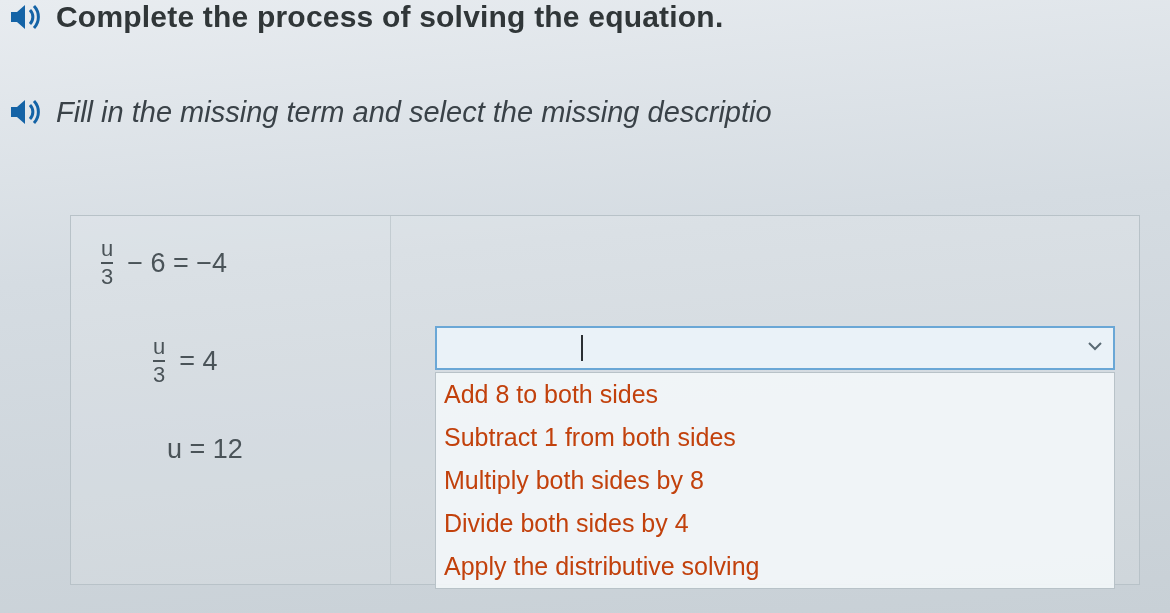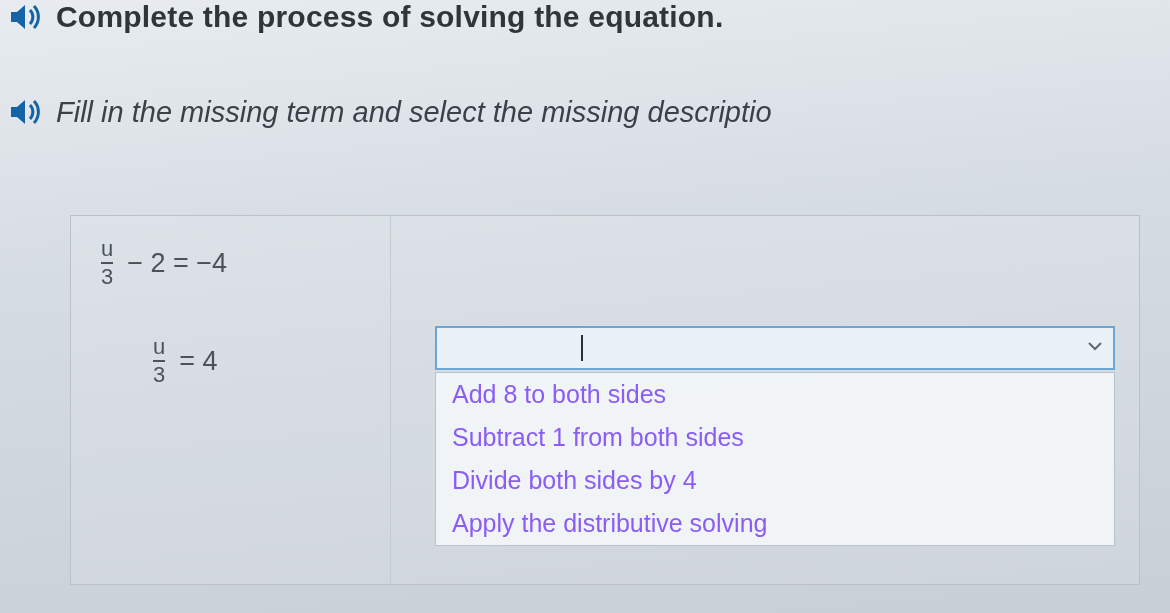--- a/index.html
+++ b/index.html
@@ -96,23 +96,23 @@
   }
   .dd-arrow {
     position: absolute; right: 10px; top: 50%; transform: translateY(-50%);
   }
   .dd-list {
     border: 1px solid #b8c2c8;
     background: rgba(242,246,249,0.92);
     margin-top: 2px;
   }
   .dd-item {
-    padding: 7px 16px;
+    padding: 7px 8px;
     font-size: 25px;
-    color: #8b5cf6;
+    color: #c2410c;
     cursor: pointer;
   }
 </style>
 </head>
 <body>
 
 <div class="line" style="left:8px; top:0;">
   <span class="speaker">
     <svg width="34" height="34" viewBox="0 0 34 34">
       <path d="M3 12 L9 12 L17 5 L17 29 L9 22 L3 22 Z" fill="#1463a6"></path>
@@ -135,45 +135,49 @@
 </div>
 
 <div class="work-area">
   <div class="col-left">
 
     <div class="eq">
       <span class="frac">
         <span class="num">u</span>
         <span class="den">3</span>
       </span>
-      <span>− 2 = −4</span>
+      <span>− 6 = −4</span>
     </div>
 
     <div class="eq row2">
       <span class="frac">
         <span class="num">u</span>
         <span class="den">3</span>
       </span>
       <span>= 4</span>
     </div>
 
+    <div class="eq row3">
+      <span>u = 12</span>
+    </div>
 
   </div>
 
   <div class="col-right">
     <div class="dropdown">
       <div class="dd-input">
         <span class="caret"></span>
         <span class="dd-arrow">
           <svg width="16" height="16" viewBox="0 0 16 16">
             <path d="M2 5 L8 11 L14 5" stroke="#5a6a74" stroke-width="2" fill="none"></path>
           </svg>
         </span>
       </div>
       <div class="dd-list">
         <div class="dd-item">Add 8 to both sides</div>
         <div class="dd-item">Subtract 1 from both sides</div>
+        <div class="dd-item">Multiply both sides by 8</div>
         <div class="dd-item">Divide both sides by 4</div>
         <div class="dd-item">Apply the distributive solving</div>
       </div>
     </div>
   </div>
 </div>
 
 </body></html>

